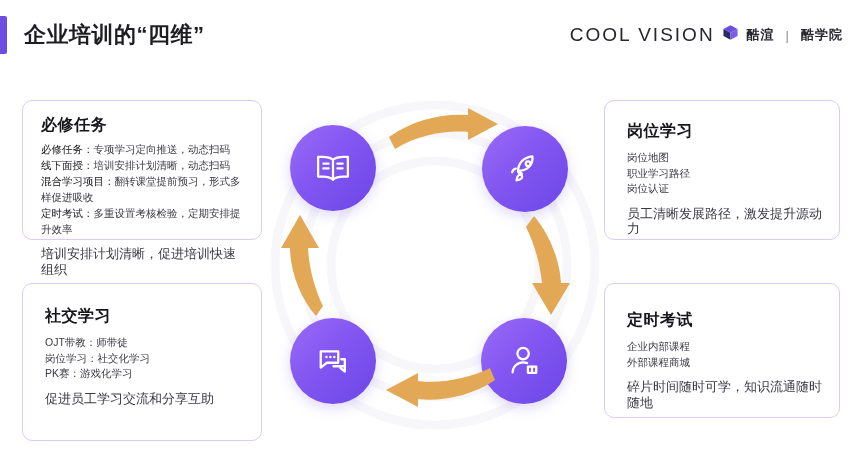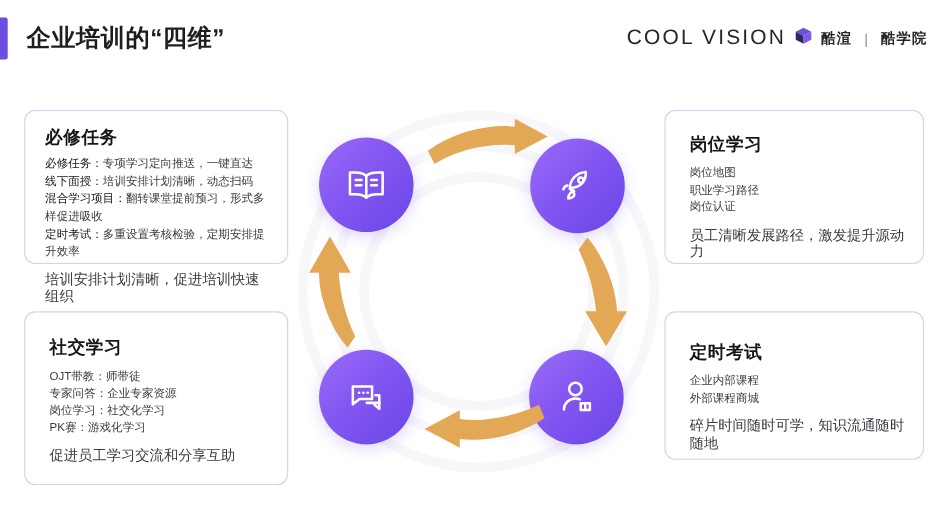--- a/index.html
+++ b/index.html
@@ -109,31 +109,30 @@
       <path d="M2 7 L12 12.4 L12 22.4 L2 17 Z" fill="#2B2B63"></path>
       <path d="M22 7 L12 12.4 L12 22.4 L22 17 Z" fill="#7E5BE8"></path>
     </svg>
     <span class="brand-cn">酷渲</span>
     <span class="brand-cn brand-sep">|</span>
     <span class="brand-cn">酷学院</span>
   </div>
 
   <div class="card" id="card-org">
     <div class="card-title">必修任务</div>
-    <p class="card-line"><b>必修任务</b><b>：</b><span>专项学习定向推送，一键直达</span></p>
+    <p class="card-line"><b>必修任务</b><b>：</b><span>专项学习定向推送，动态扫码</span></p>
     <p class="card-line"><b>线下面授</b><b>：</b><span>培训安排计划清晰，动态扫码</span></p>
     <p class="card-line"><b>混合学习项目</b><b>：</b><span>翻转课堂提前预习，形式多样促进吸收</span></p>
     <p class="card-line"><b>定时考试</b><b>：</b><span>多重设置考核检验，定期安排提升效率</span></p>
     <p class="card-foot">培训安排计划清晰，促进培训快速组织</p>
   </div>
 
   <div class="card" id="card-social">
     <div class="card-title">社交学习</div>
     <p class="card-line">OJT带教：师带徒</p>
-    <p class="card-line">专家问答：企业专家资源</p>
     <p class="card-line">岗位学习：社交化学习</p>
     <p class="card-line">PK赛：游戏化学习</p>
     <p class="card-foot">促进员工学习交流和分享互助</p>
   </div>
 
   <div class="card" id="card-post">
     <div class="card-title">岗位学习</div>
     <p class="card-line">岗位地图</p>
     <p class="card-line">职业学习路径</p>
     <p class="card-line">岗位认证</p>

